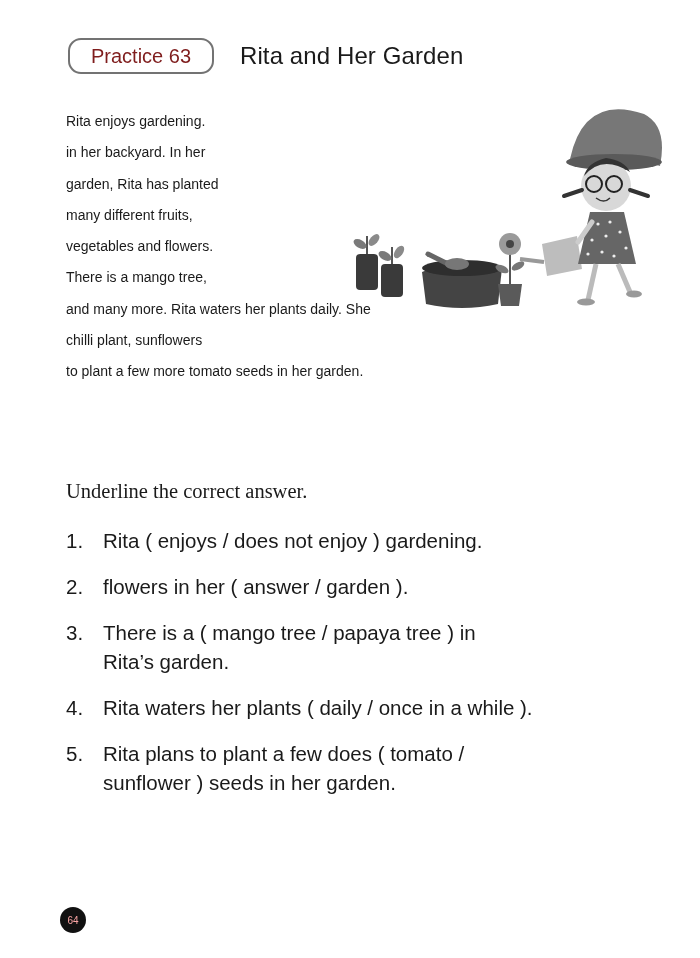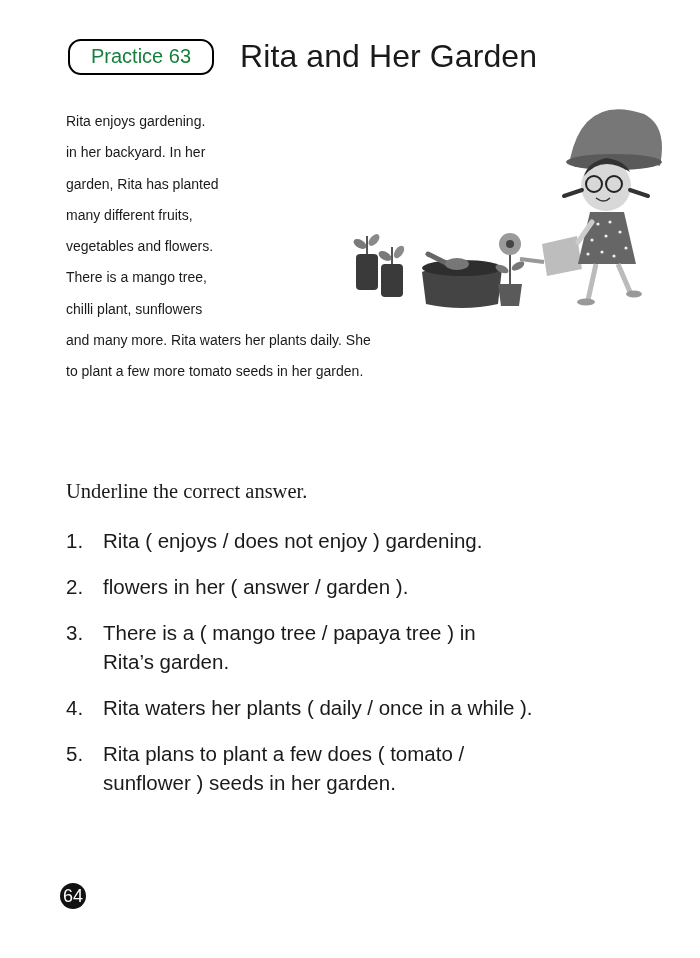--- a/index.html
+++ b/index.html
@@ -3,61 +3,61 @@
 <meta charset="utf-8">
 <style>
   html, body { margin:0; padding:0; }
   body {
     width:700px; height:958px; background:#ffffff; position:relative; overflow:hidden;
     font-family:"Liberation Sans", "DejaVu Sans", sans-serif; color:#1a1a1a;
   }
   .header { position:absolute; left:68px; top:38px; display:flex; align-items:center; }
   .practice-badge {
     width:146px; height:36px; box-sizing:border-box;
-    border:2px solid #000000; border-radius:13px;
+    border:2px solid #737373; border-radius:13px;
     display:flex; align-items:center; justify-content:center;
-    font-size:20px; color:#15803d;
+    font-size:20px; color:#7f1d1d;
   }
-  .page-title { margin-left:26px; font-size:32px; color:#1a1a1a; letter-spacing:0.1px; }
+  .page-title { margin-left:26px; font-size:24px; color:#1a1a1a; letter-spacing:0.1px; }
 
   .story { position:absolute; left:66px; top:106px; width:490px; font-size:14px; line-height:31.3px; }
   .story .line { white-space:nowrap; display:block; }
 
   .illustration { position:absolute; left:352px; top:104px; width:320px; height:210px; }
 
   .instruction { position:absolute; left:66px; top:480px; font-size:20.5px;font-family:Liberation Serif, serif; }
 
   .questions { position:absolute; left:66px; top:526px; width:520px; font-size:20.5px; line-height:29px; }
   .q { display:flex; margin-bottom:17px; }
   .q .num { width:37px; flex:none; }
   .q .txt { flex:1; }
   .q .txt span { display:block; white-space:nowrap; }
 
   .page-number {
-    position:absolute; left:60px; top:883px; width:26px; height:26px; border-radius:50%;
-    background:#111; color:#ffffff; font-size:18px; display:flex; align-items:center; justify-content:center;
+    position:absolute; left:60px; top:907px; width:26px; height:26px; border-radius:50%;
+    background:#111; color:#fca5a5; font-size:10px; display:flex; align-items:center; justify-content:center;
   }
 </style>
 </head>
 <body>
 
 <div class="header">
   <div class="practice-badge">Practice 63</div>
   <div class="page-title">Rita and Her Garden</div>
 </div>
 
 <div class="story">
   <span class="line">Rita enjoys gardening.</span>
   <span class="line">in her backyard. In her</span>
   <span class="line">garden, Rita has planted</span>
   <span class="line">many different fruits,</span>
   <span class="line">vegetables and flowers.</span>
   <span class="line">There is a mango tree,</span>
+  <span class="line">and many more. Rita waters her plants daily. She</span>
   <span class="line">chilli plant, sunflowers</span>
-  <span class="line">and many more. Rita waters her plants daily. She</span>
   <span class="line">to plant a few more tomato seeds in her garden.</span>
 </div>
 
 <div class="illustration">
   <svg width="320" height="210" viewBox="0 0 320 210">
 
     <g>
       <rect x="4" y="150" width="22" height="36" rx="4" fill="#3a3a3a"></rect>
       <path d="M15 150 L15 132" stroke="#555" stroke-width="2"></path>
       <ellipse cx="8" cy="140" rx="7" ry="4" fill="#7a7a7a" transform="rotate(30 8 140)"></ellipse>

